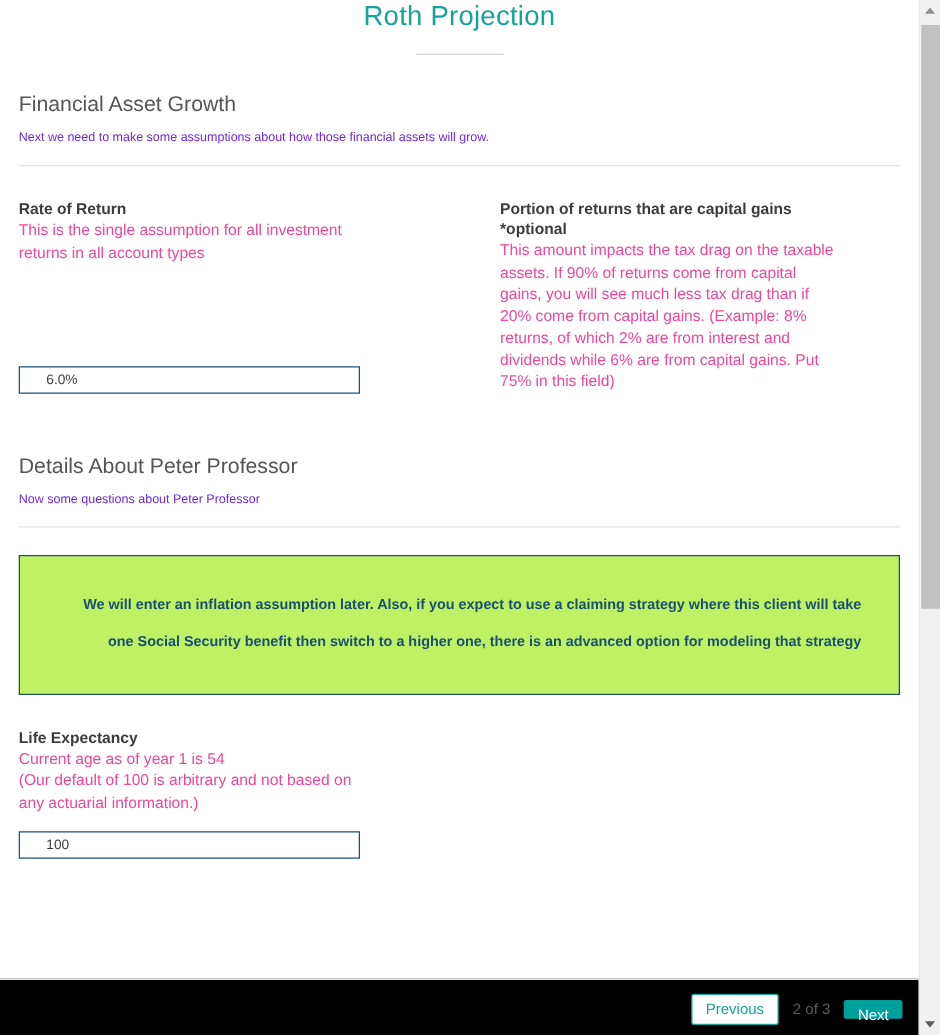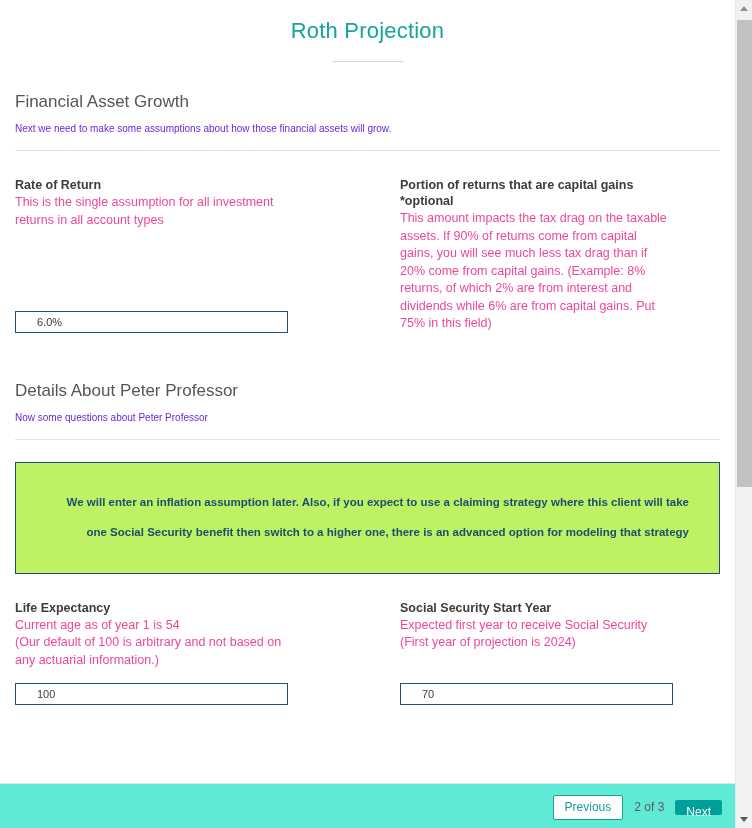--- a/index.html
+++ b/index.html
@@ -32,21 +32,20 @@
   }
 
   
   .wizard-title {
     text-align: center;
     color: #16a39a;
     font-size: 22px;
     font-weight: normal;
     letter-spacing: 0.2px;
     margin: 0;
-    padding-top: 18px;
     line-height: 26px;
   }
   .title-rule {
     width: 70px;
     height: 1px;
     background: #d4d4d4;
     margin: 17px auto 0 auto;
   }
 
   
@@ -128,21 +127,21 @@
     line-height: 30px;
   }
 
   
   .footer {
     position: absolute;
     left: 0;
     top: 783px;
     width: 735px;
     height: 45px;
-    background: #5eead4;
+    background: #000000;
     border-top: 1px solid #e2e2e2;
   }
   .footer-nav {
     position: absolute;
     right: 13px;
     top: 11px;
     display: flex;
     align-items: center;
   }
   .btn-prev {
@@ -251,26 +250,20 @@
       <p>We will enter an inflation assumption later. Also, if you expect to use a claiming strategy where this client will take one Social Security benefit then switch to a higher one, there is an advanced option for modeling that strategy</p>
     </div>
 
     <div class="row">
       <div class="col">
         <div class="field-label">Life Expectancy</div>
         <div class="field-help" style="white-space:pre-line;">Current age as of year 1 is 54
 (Our default of 100 is arbitrary and not based on any actuarial information.)</div>
         <input class="field-input" type="text" value="100" style="">
       </div>
-      <div class="col">
-        <div class="field-label">Social Security Start Year</div>
-        <div class="field-help" style="white-space:pre-line;">Expected first year to receive Social Security
-(First year of projection is 2024)</div>
-        <input class="field-input" type="text" value="70" style="">
-      </div>
     </div>
 
   </div>
 </div>
 
 <div class="footer">
   <div class="footer-nav">
     <button class="btn-prev">Previous</button>
     <span class="pager">2 of 3</span>
     <button class="btn-next">Next</button>

